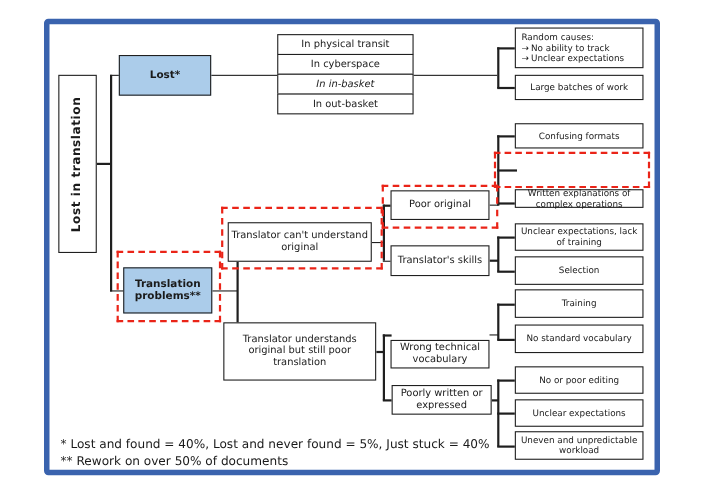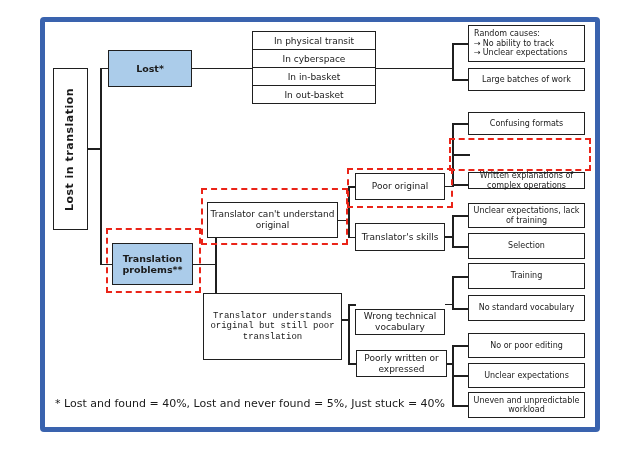--- a/index.html
+++ b/index.html
@@ -85,31 +85,31 @@
   <div class="box blue" style="left:112px;top:243px;width:81px;height:42px;">
     <span>Translation problems**</span>
   </div>
 
   <div class="stackrow" style="top:49px;">
     <span>In cyberspace</span>
   </div>
   <div class="stackrow" style="top:31px;">
     <span>In physical transit</span>
   </div>
-  <div class="stackrow" style="top:67px;">
+  <div class="stackrow" style="top:67px;font-style:italic;">
     <span>In in-basket</span>
   </div>
   <div class="stackrow" style="top:85px;">
     <span>In out-basket</span>
   </div>
 
   <div class="box mid" style="left:207px;top:202px;width:131px;height:36px;">
     <span>Translator can't understand original</span>
   </div>
-  <div class="box mid" style="left:203px;top:293px;width:139px;height:67px;font-family:Liberation Mono, monospace;">
+  <div class="box mid" style="left:203px;top:293px;width:139px;height:53px;">
     <span>Translator understands original but still poor translation</span>
   </div>
 
   <div class="box mid" style="left:355px;top:173px;width:90px;height:27px;">
     <span>Poor original</span>
   </div>
   <div class="box mid" style="left:355px;top:223px;width:90px;height:28px;">
     <span>Translator's skills</span>
   </div>
   <div class="box mid" style="left:355px;top:291px;width:90px;height:26px;margin-top:18px;">
@@ -161,15 +161,16 @@
     <span>Uneven and unpredictable workload</span>
   </div>
 
   <div class="dash" style="left:106px;top:228px;width:95px;height:65px;"></div>
   <div class="dash" style="left:201px;top:188px;width:147px;height:57px;"></div>
   <div class="dash" style="left:347px;top:168px;width:106px;height:40px;"></div>
   <div class="dash" style="left:449px;top:138px;width:142px;height:33px;"></div>
 
   <div class="footnotes">
     <div>* Lost and found = 40%, Lost and never found = 5%, Just stuck = 40%</div>
+    <div>** Rework on over 50% of documents</div>
   </div>
 
 </div>
 
 </body></html>

